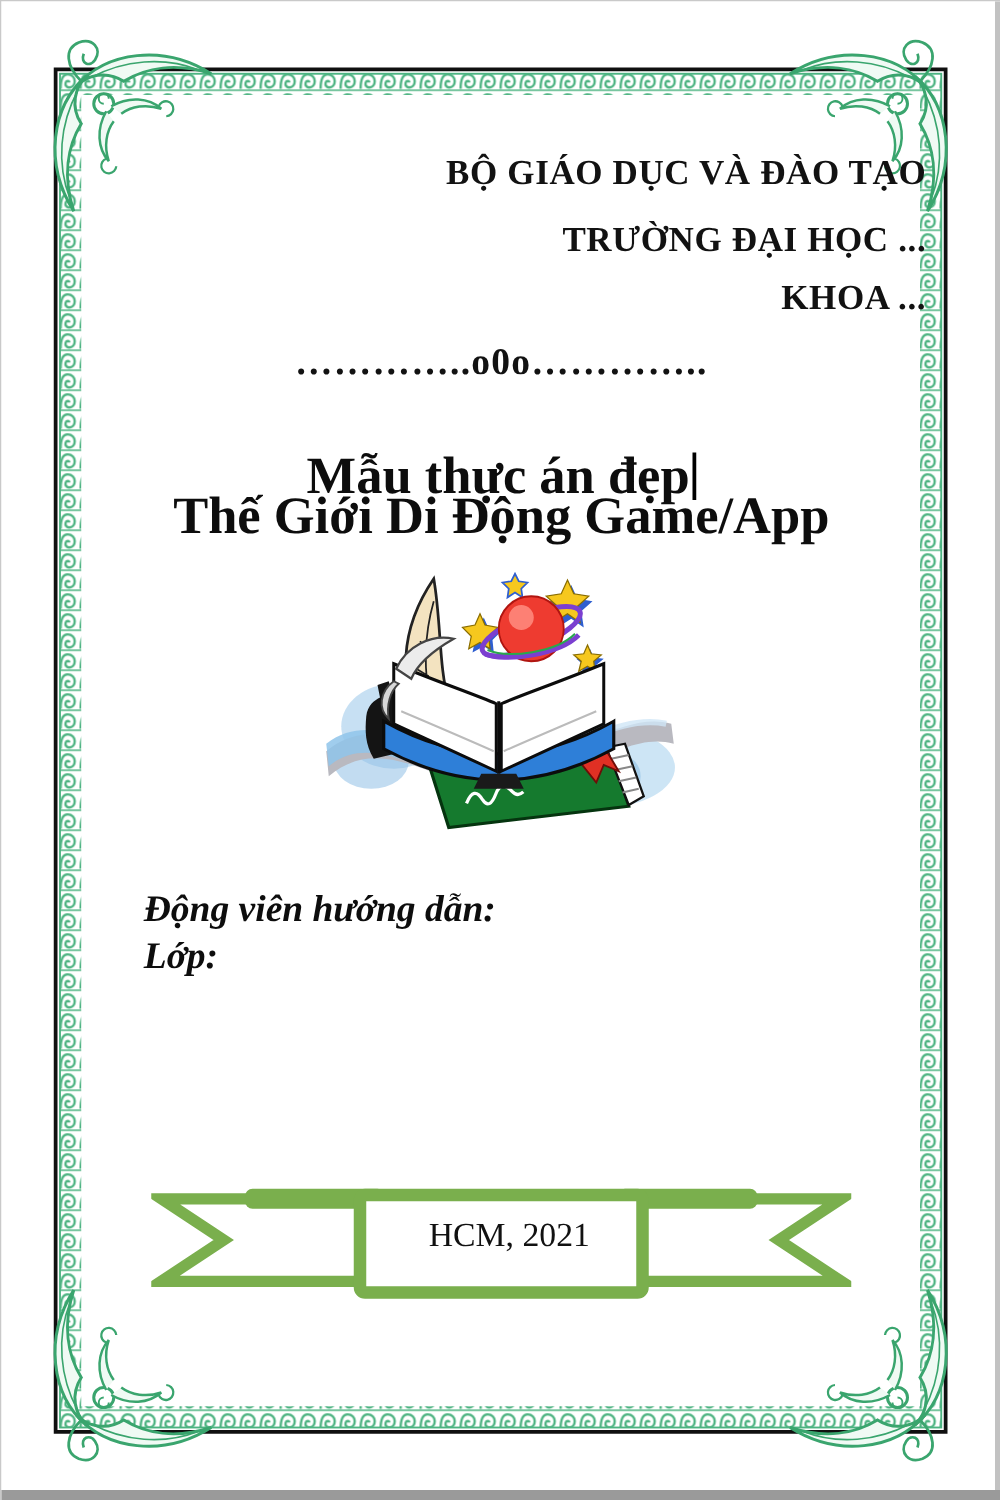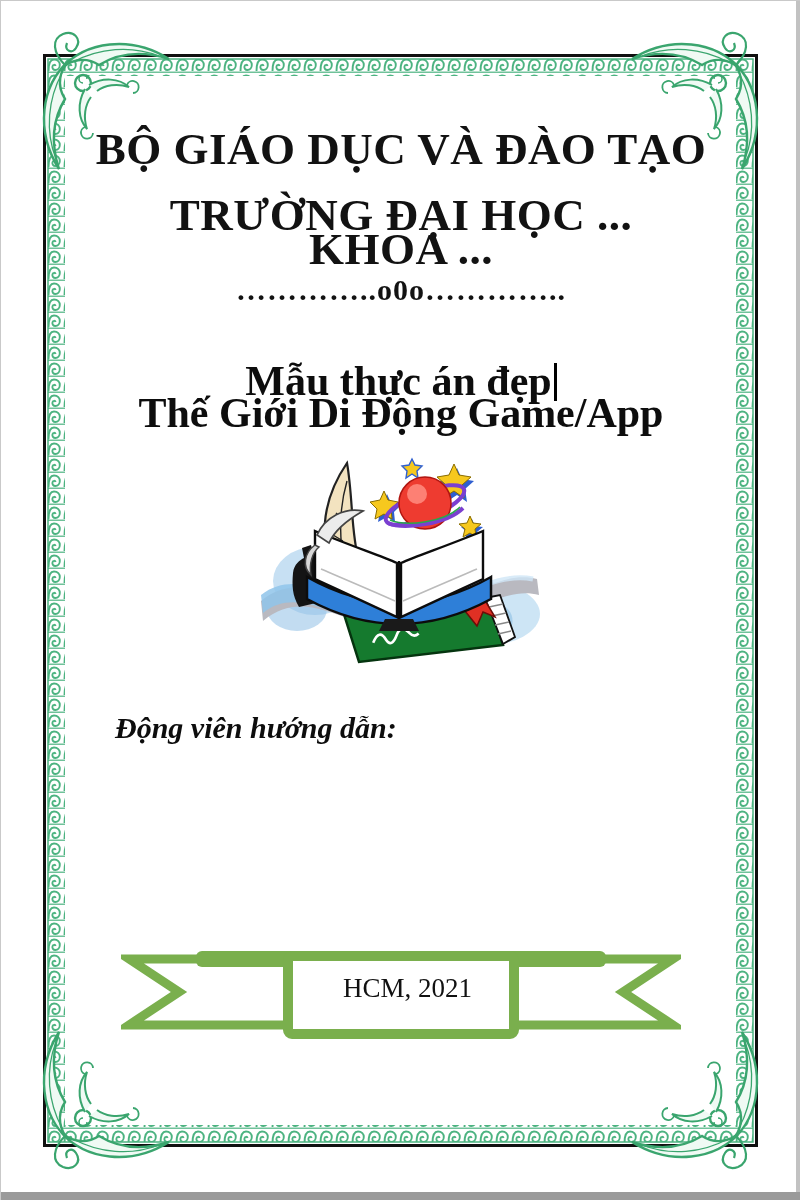--- a/index.html
+++ b/index.html
@@ -20,23 +20,23 @@
   }
   .band-svg{position:absolute;left:0;top:0;width:100%;height:100%;}
 
   .corner{position:absolute;width:165px;height:165px;}
   .corner.tl{left:22px;top:22px;}
   .corner.tr{right:22px;top:22px;transform:scaleX(-1);}
   .corner.bl{left:22px;bottom:22px;transform:scaleY(-1);}
   .corner.br{right:22px;bottom:22px;transform:scale(-1,-1);}
 
   .center-text{position:absolute;left:60px;width:680px;text-align:center;color:#121212;}
-  .hdr{font-weight:bold;font-size:45px;letter-spacing:.5px;}
+  .hdr{font-weight:bold;font-size:28px;letter-spacing:.5px;text-align:right;}
   .hdr1{top:122px;}
-  .hdr2{top:188px;}
+  .hdr2{top:176px;}
   .hdr3{top:222px;}
   .sep{top:272px;font-size:30px;font-weight:bold;letter-spacing:1px;}
 
   .title-line{font-weight:bold;font-size:42px;line-height:48px;color:#0d0d0d;}
   .ttl1{top:356px;}
   .ttl2{top:388px;}
   .caret{display:inline-block;width:3px;height:38px;background:#000;vertical-align:-6px;margin-left:2px;}
 
   .art{position:absolute;left:256px;top:448px;width:288px;height:218px;}
 
@@ -157,20 +157,21 @@
     <path d="M64 120 C92 132 118 143 138 152 M220 120 C192 132 166 143 146 152" fill="none" stroke="#bbb" stroke-width="1.6"></path>
     <path d="M142 112 L142 170" stroke="#0c0c0c" stroke-width="2.4"></path>
     <path d="M60 86 C68 68 88 58 106 62 C92 70 78 80 72 94 Z" fill="#ececec" stroke="#444" stroke-width="1.8"></path>
     <path d="M58 96 C47 104 45 118 54 126 C52 115 55 104 62 98 Z" fill="#d8d8d8" stroke="#444" stroke-width="1.5"></path>
     <path d="M128 170 l28 0 6 12 -40 0 Z" fill="#1a1a1a"></path>
   </g>
 </svg>
 
 <div class="info">
   <div>Động viên hướng dẫn:</div>
+  <div>Lớp:</div>
 </div>
 
 <svg class="ribbon" viewBox="0 0 560 92">
   <polygon points="8,10 190,10 190,76 8,76 58,43" fill="#ffffff" stroke="#7aaf4d" stroke-width="9"></polygon>
   <polygon points="552,10 370,10 370,76 552,76 502,43" fill="#ffffff" stroke="#7aaf4d" stroke-width="9"></polygon>
   <rect x="75" y="2" width="112" height="16" rx="6" fill="#7aaf4d"></rect>
   <rect x="373" y="2" width="112" height="16" rx="6" fill="#7aaf4d"></rect>
   <rect x="167" y="7" width="226" height="78" rx="4" fill="#ffffff" stroke="#7aaf4d" stroke-width="10"></rect>
 </svg>
 <div class="ribbon-label">HCM, 2021</div>

